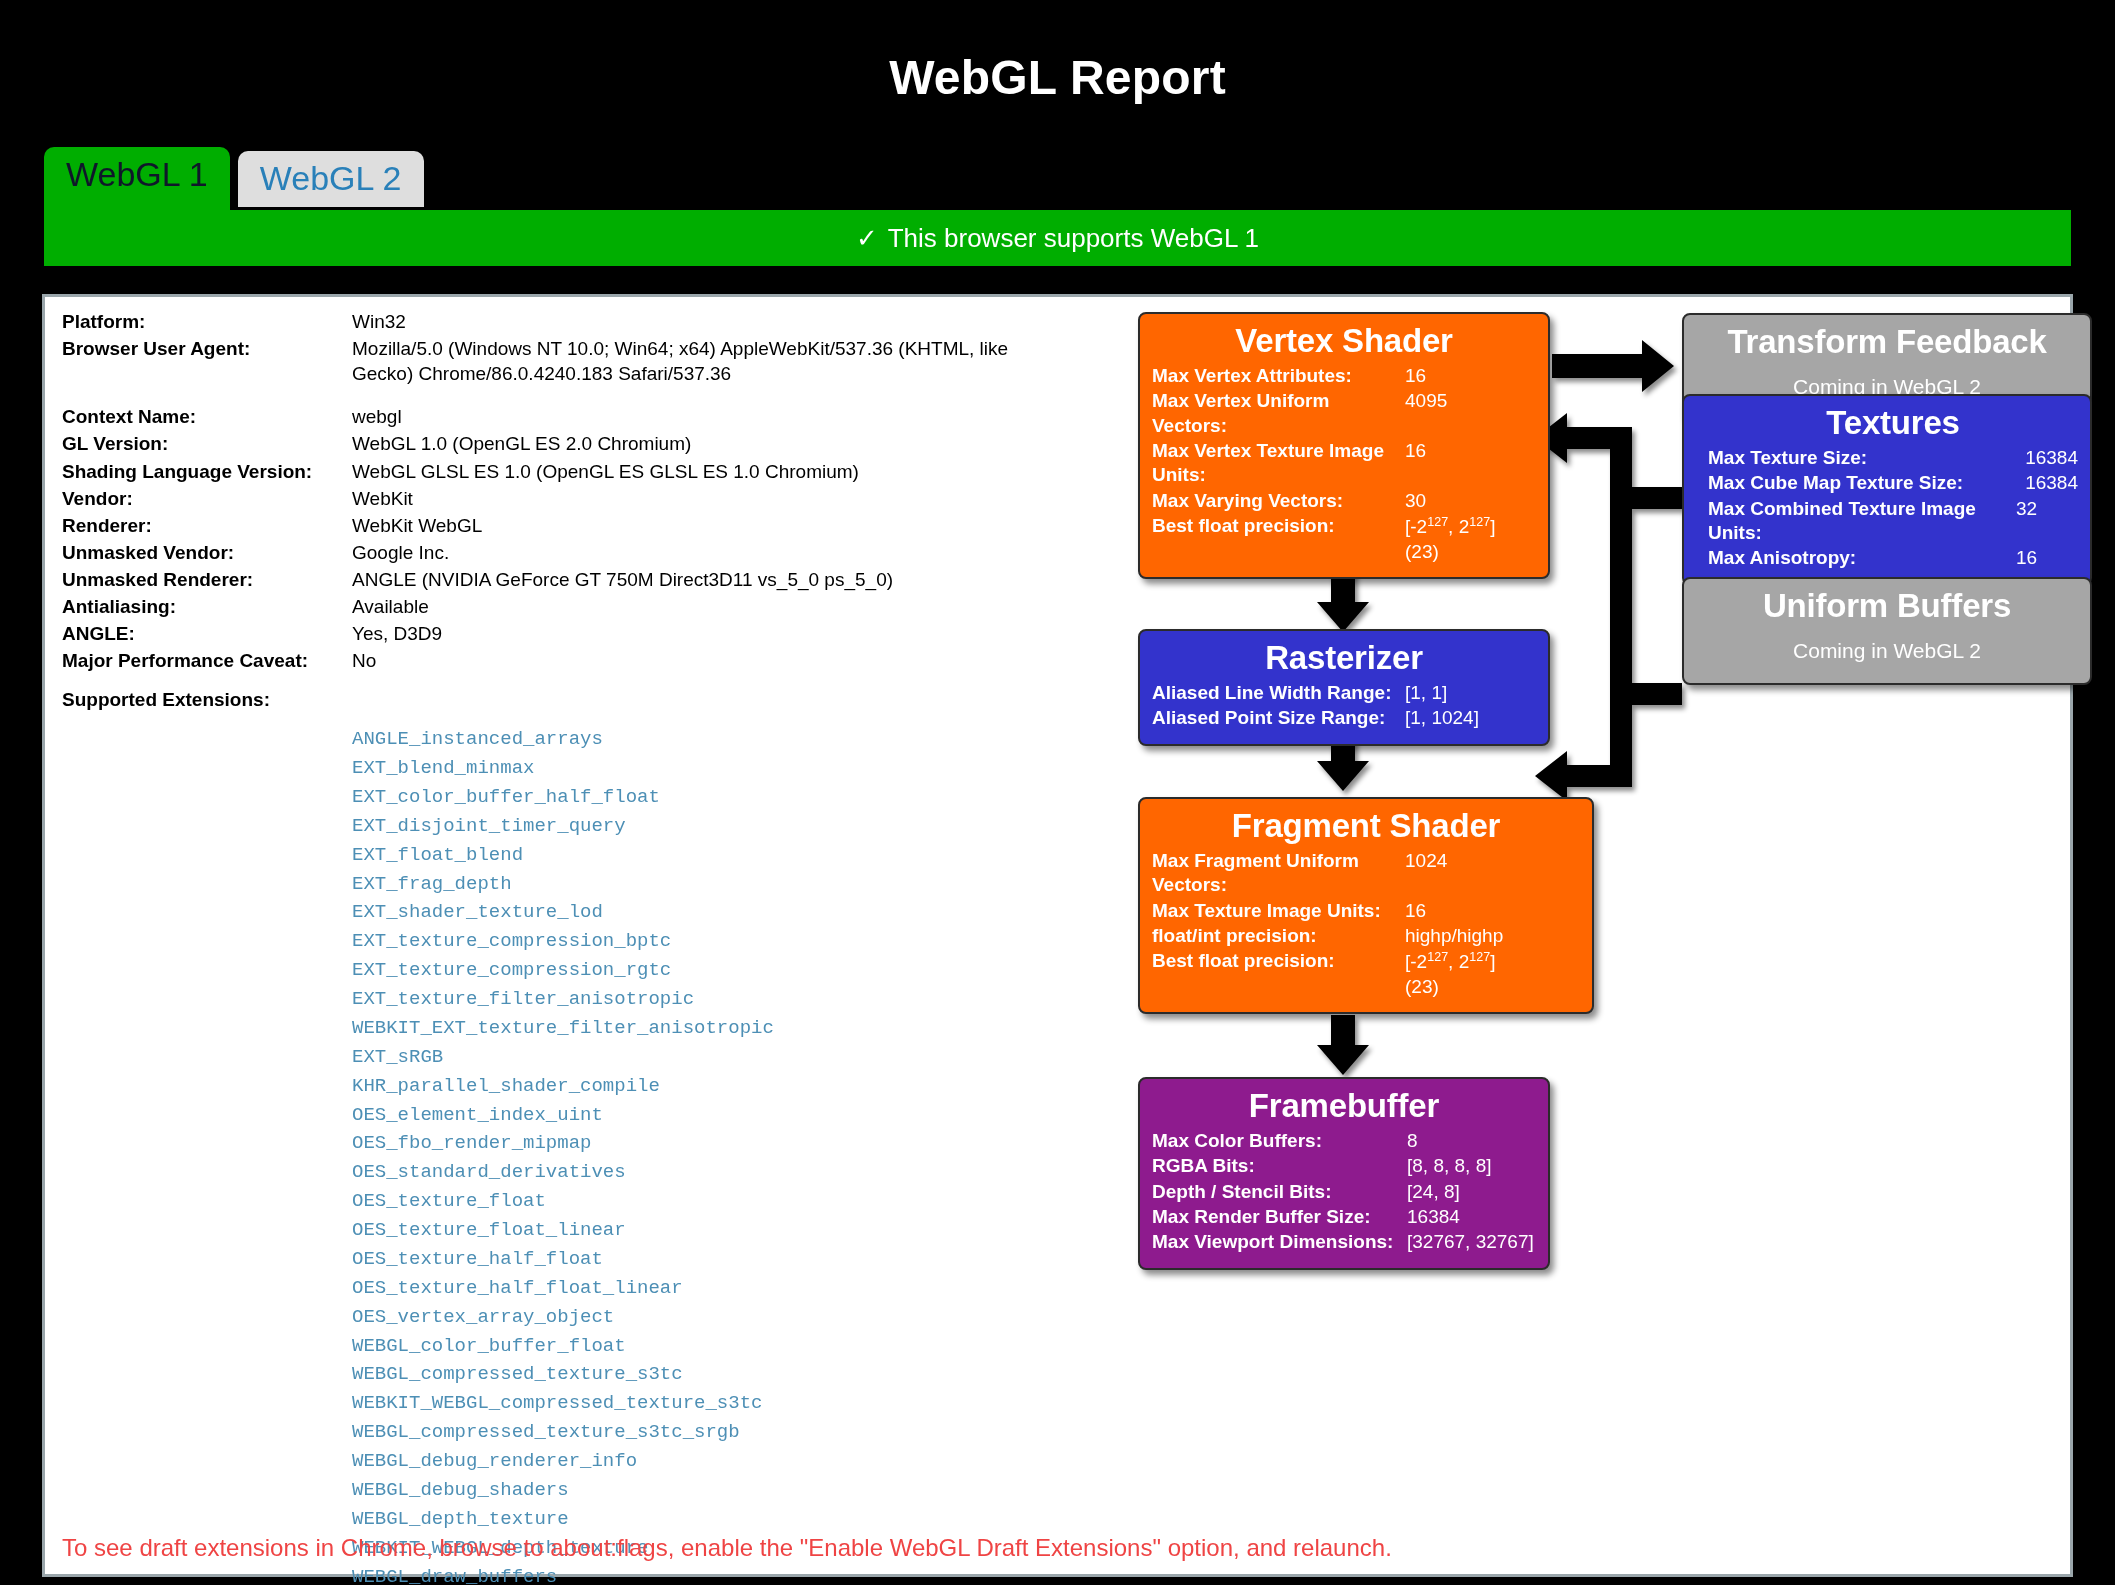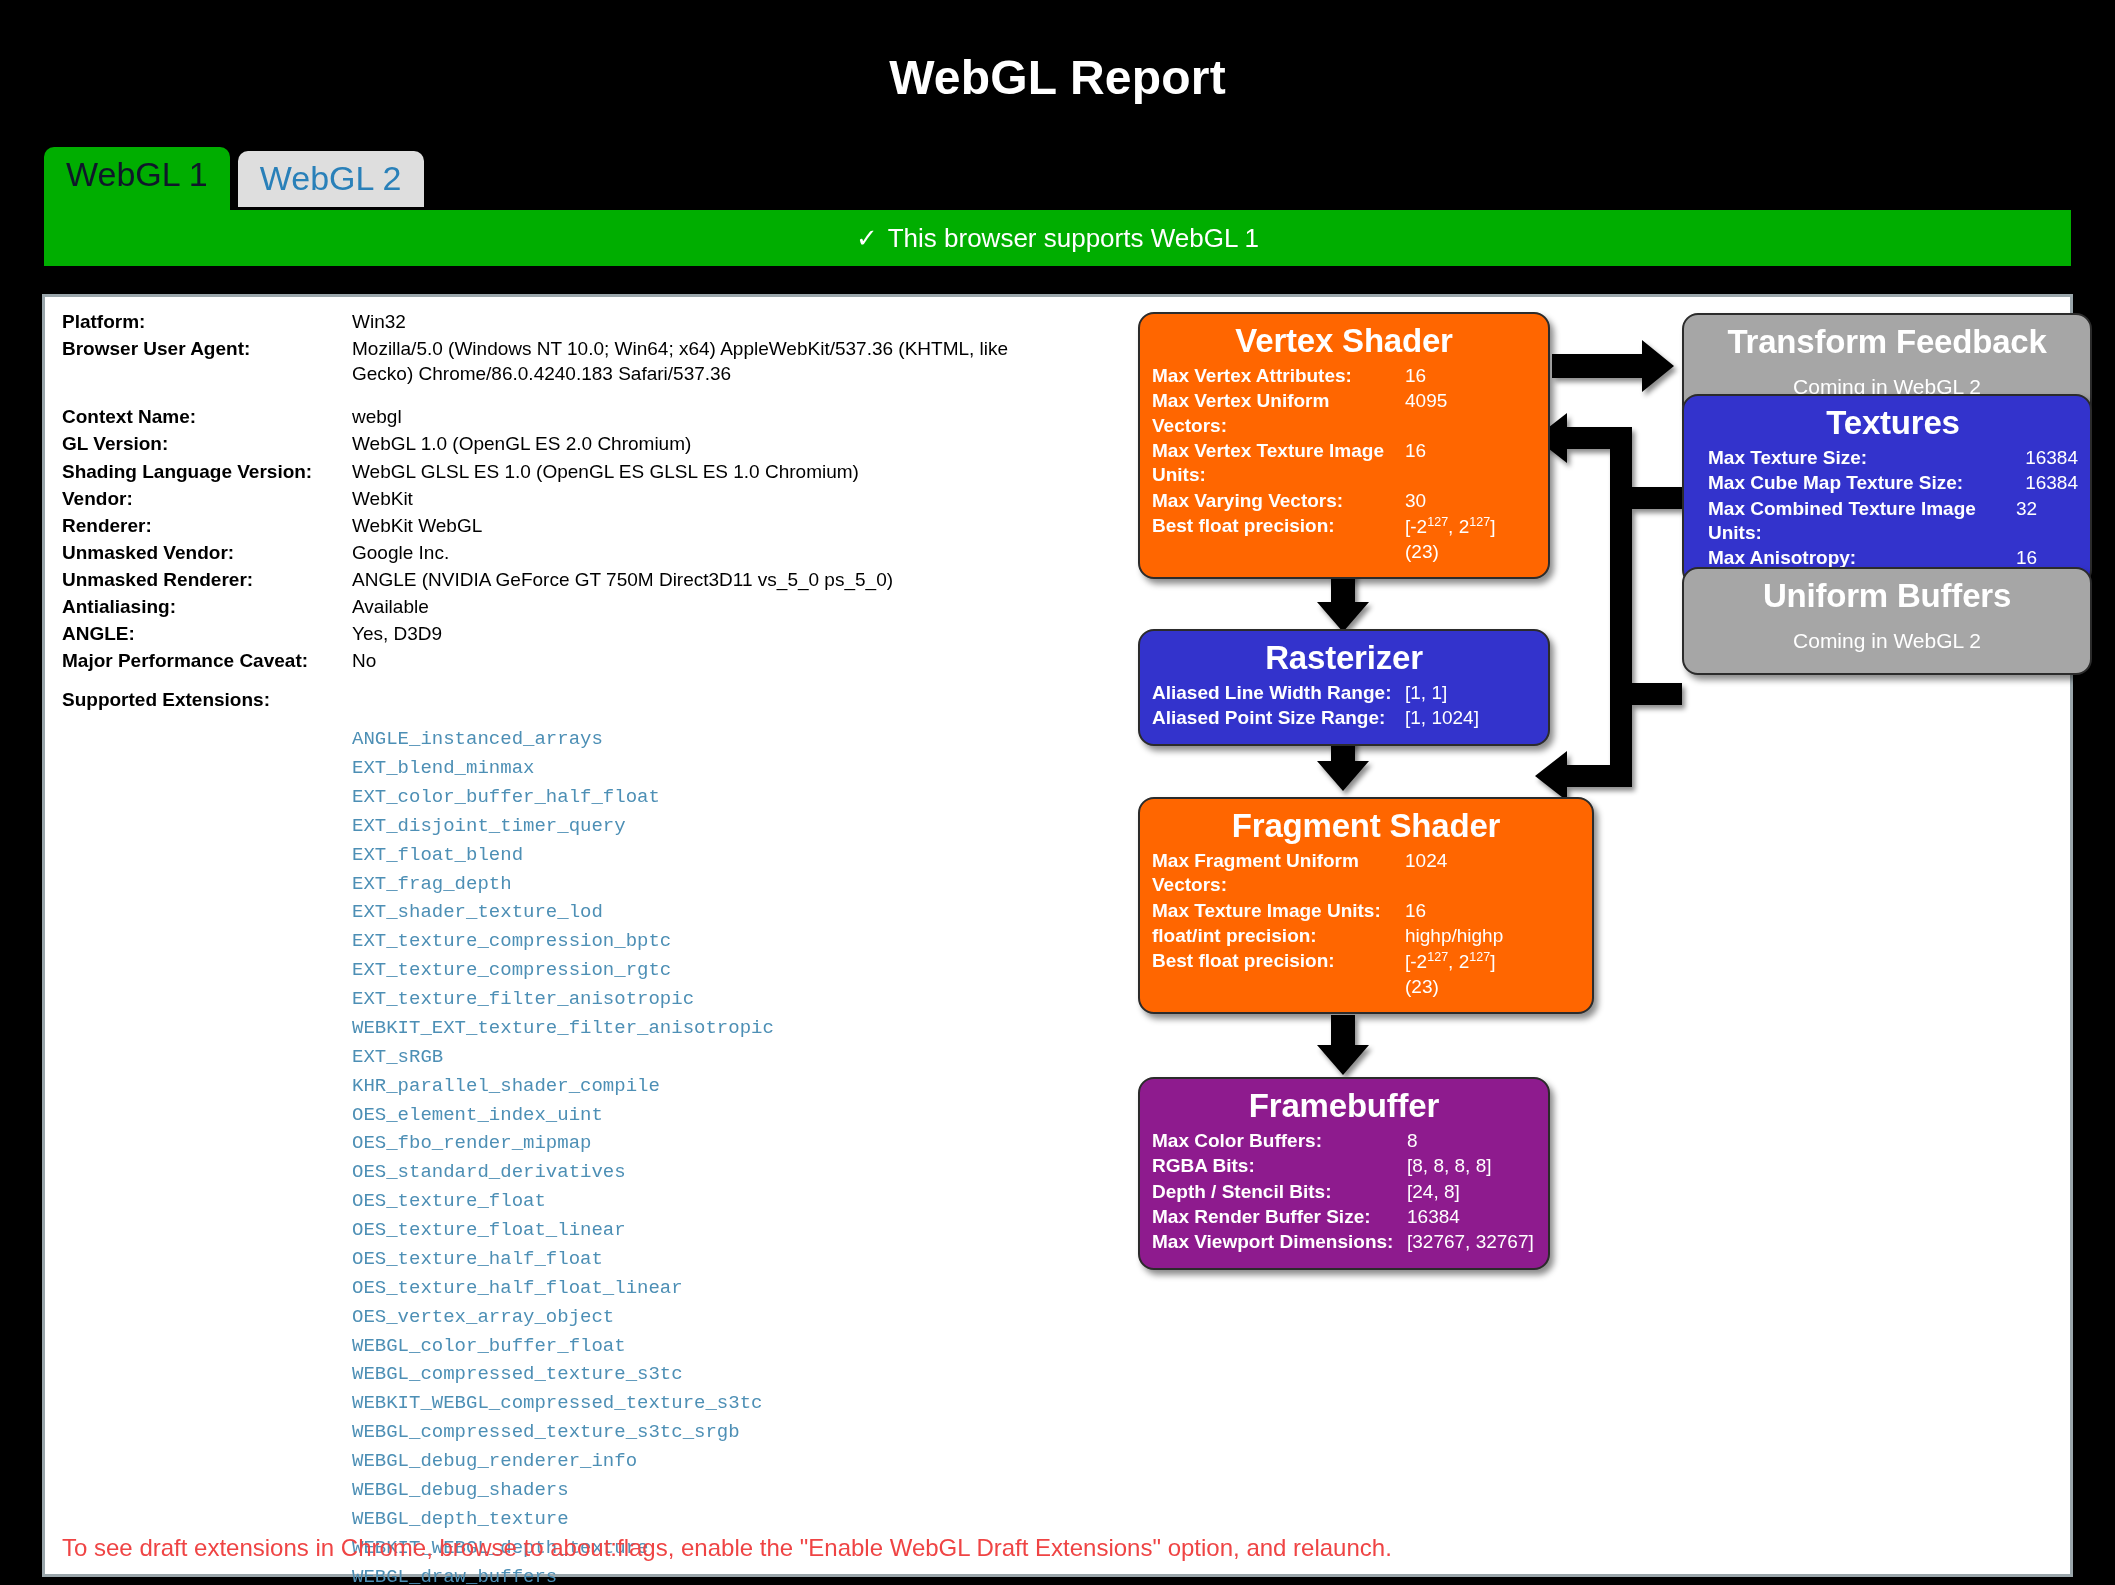--- a/index.html
+++ b/index.html
@@ -93,21 +93,21 @@
     position: absolute;
     left: 17px; bottom: 12px;
     font-size: 24px; color: #ef4444;
   }
 
   
   .diagram { position: absolute; left: 1020px; top: 0; width: 1005px; height: 1277px; }
 
   .node {
     position: absolute;
-    border-radius: 16px;
+    border-radius: 8px;
     border: 2px solid #2b2b2b;
     box-shadow: 4px 5px 6px rgba(0,0,0,.45);
     color: #fff;
     padding: 6px 12px 12px 12px;
     z-index: 3;
   }
   .node h3 {
     margin: 2px 0 4px 0;
     text-align: center;
     font-size: 33px;
@@ -146,21 +146,21 @@
     margin-bottom: 6px;
   }
 
   
   #vertex-shader   { left: 73px;  top: 15px;  width: 412px; }
   #rasterizer      { left: 73px;  top: 332px; width: 412px; }
   #fragment-shader { left: 73px;  top: 500px; width: 456px; }
   #framebuffer     { left: 73px;  top: 780px; width: 412px; }
   #transform-feedback { left: 617px; top: 16px;  width: 410px; height: 108px; }
   #textures        { left: 617px; top: 90px;  width: 410px; padding-left: 24px; }
-  #uniform-buffers { left: 617px; top: 270px; width: 410px; height: 108px; }
+  #uniform-buffers { left: 617px; top: 280px; width: 410px; height: 108px; }
 
   
   #textures { top: 97px; }
 
   
   .arrows { position: absolute; left: 0; top: 0; width: 1005px; height: 1277px; }
 </style>
 </head>
 <body>
 

